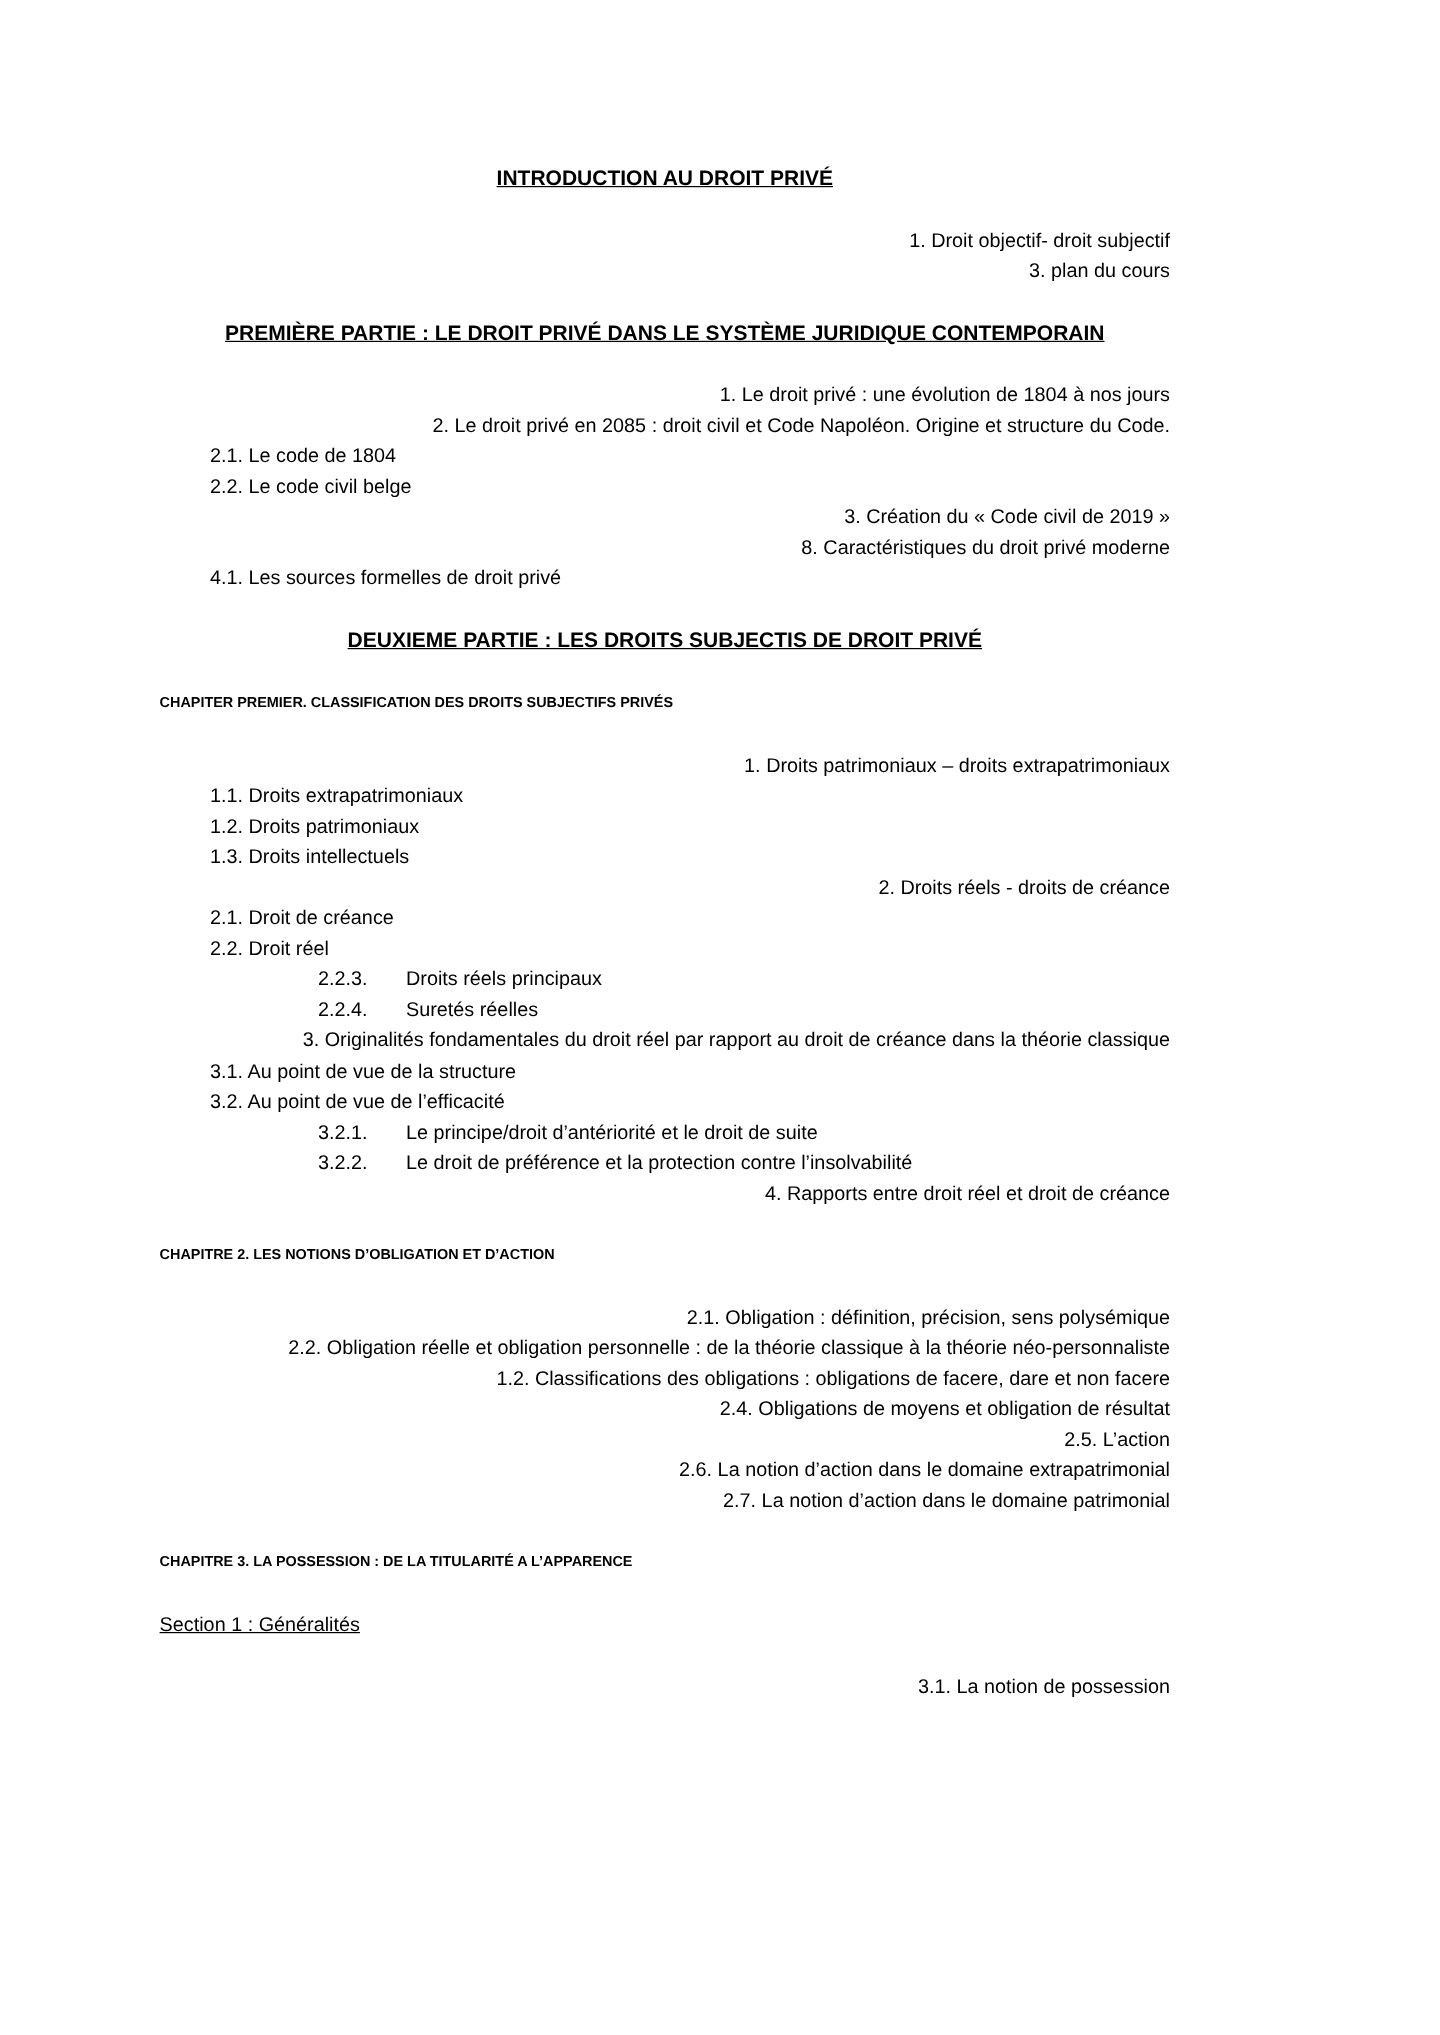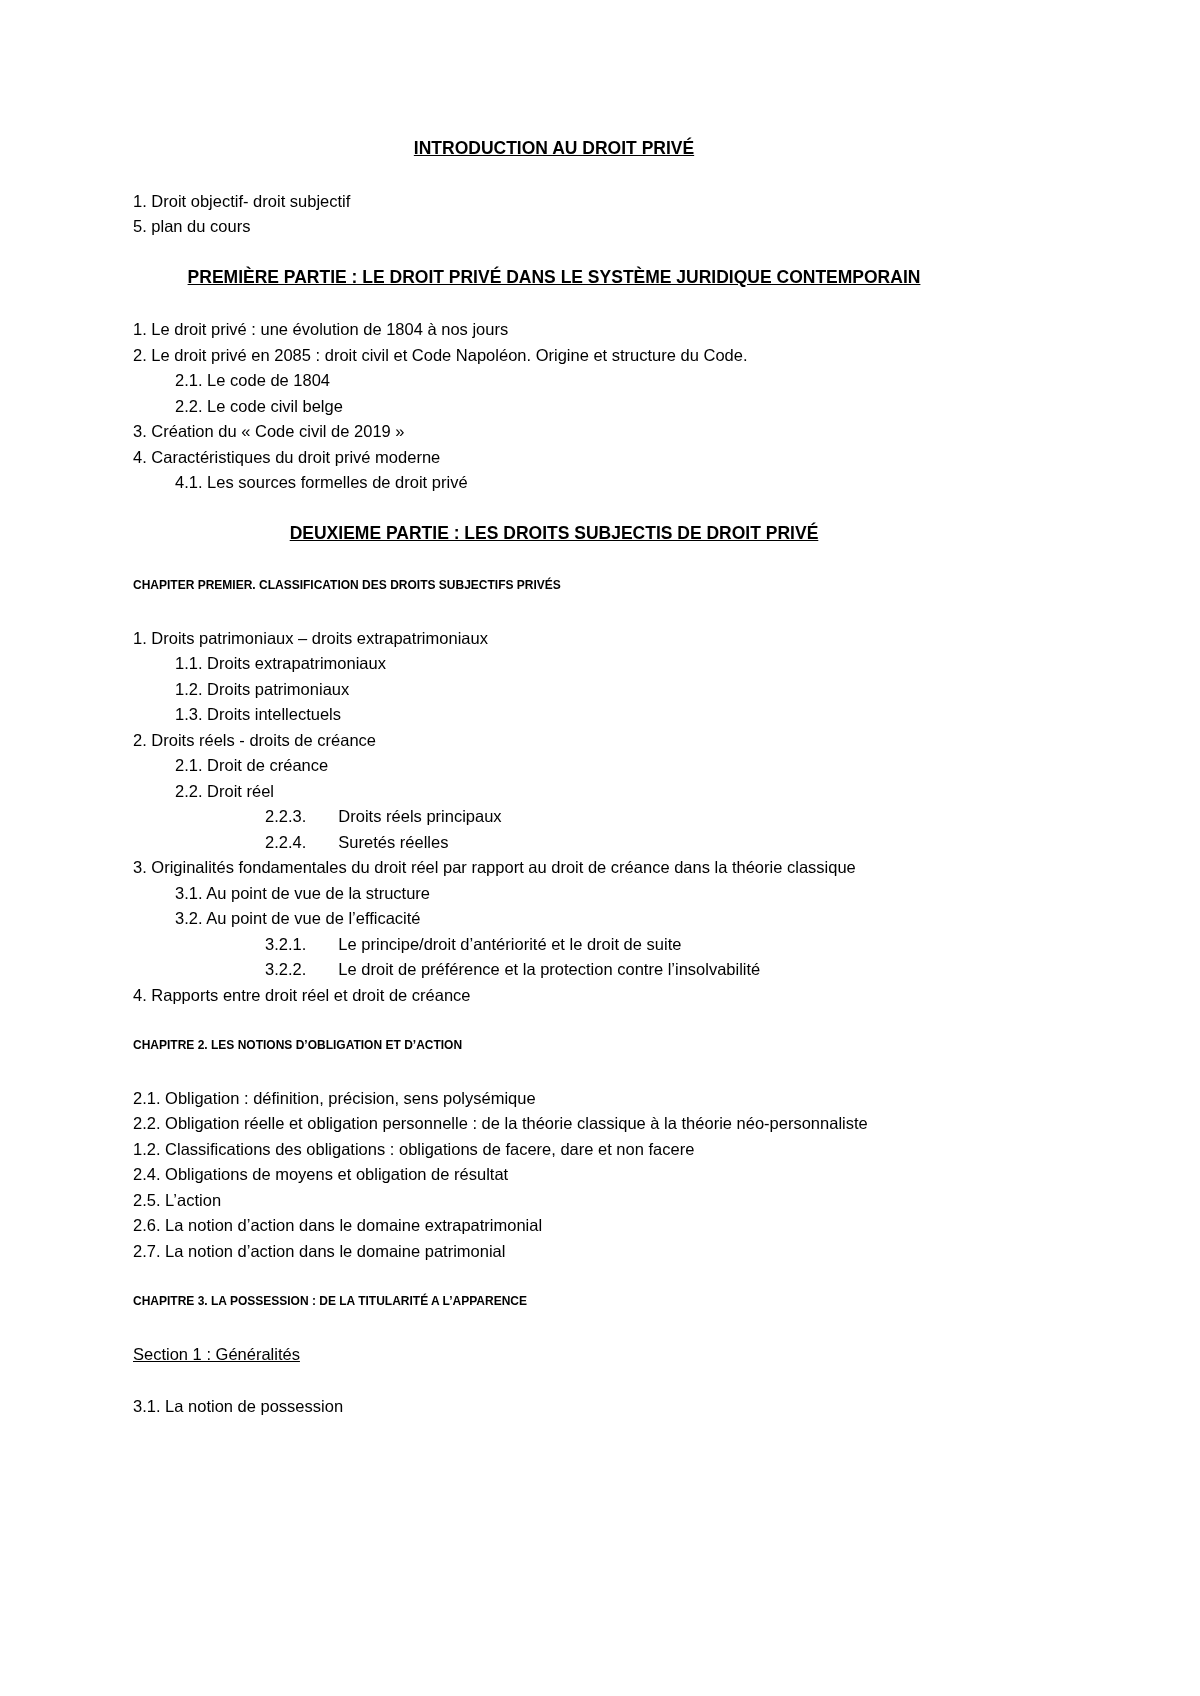--- a/index.html
+++ b/index.html
@@ -34,40 +34,40 @@
   .b-title:first-child { margin-top: 0; }
   .b-heading {
     font-weight: bold;
     font-size: 12px;
     margin: 25px 0 27px 0;
   }
   .b-subheading {
     text-decoration: underline;
     margin: 25px 0 27px 0;
   }
-  .ind-0 { margin-left: 0; }
+  .ind-0 { margin-left: 0; text-align: right; }
   .ind-1 { margin-left: 42px; }
   .ind-2 { margin-left: 132px; }
   .ind-half { margin-left: 34px; }
 </style>
 </head>
 <body>
 
 <div class="page">
   <div id="doc-content">
       <div class="block b-title">INTRODUCTION AU DROIT PRIVÉ</div>
       <div class="block b-item ind-0">1. Droit objectif- droit subjectif</div>
-      <div class="block b-item ind-0">5. plan du cours</div>
+      <div class="block b-item ind-0">3. plan du cours</div>
       <div class="block b-title">PREMIÈRE PARTIE : LE DROIT PRIVÉ DANS LE SYSTÈME JURIDIQUE CONTEMPORAIN</div>
       <div class="block b-item ind-0">1. Le droit privé : une évolution de 1804 à nos jours</div>
       <div class="block b-item ind-0">2. Le droit privé en 2085 : droit civil et Code Napoléon. Origine et structure du Code.</div>
       <div class="block b-item ind-1">2.1. Le code de 1804</div>
       <div class="block b-item ind-1">2.2. Le code civil belge</div>
       <div class="block b-item ind-0">3. Création du « Code civil de 2019 »</div>
-      <div class="block b-item ind-0">4. Caractéristiques du droit privé moderne</div>
+      <div class="block b-item ind-0">8. Caractéristiques du droit privé moderne</div>
       <div class="block b-item ind-1">4.1. Les sources formelles de droit privé</div>
       <div class="block b-title">DEUXIEME PARTIE : LES DROITS SUBJECTIS DE DROIT PRIVÉ</div>
       <div class="block b-heading">CHAPITER PREMIER. CLASSIFICATION DES DROITS SUBJECTIFS PRIVÉS</div>
       <div class="block b-item ind-0">1. Droits patrimoniaux – droits extrapatrimoniaux</div>
       <div class="block b-item ind-1">1.1. Droits extrapatrimoniaux</div>
       <div class="block b-item ind-1">1.2. Droits patrimoniaux</div>
       <div class="block b-item ind-1">1.3. Droits intellectuels</div>
       <div class="block b-item ind-0">2. Droits réels - droits de créance</div>
       <div class="block b-item ind-1">2.1. Droit de créance</div>
       <div class="block b-item ind-1">2.2. Droit réel</div>

